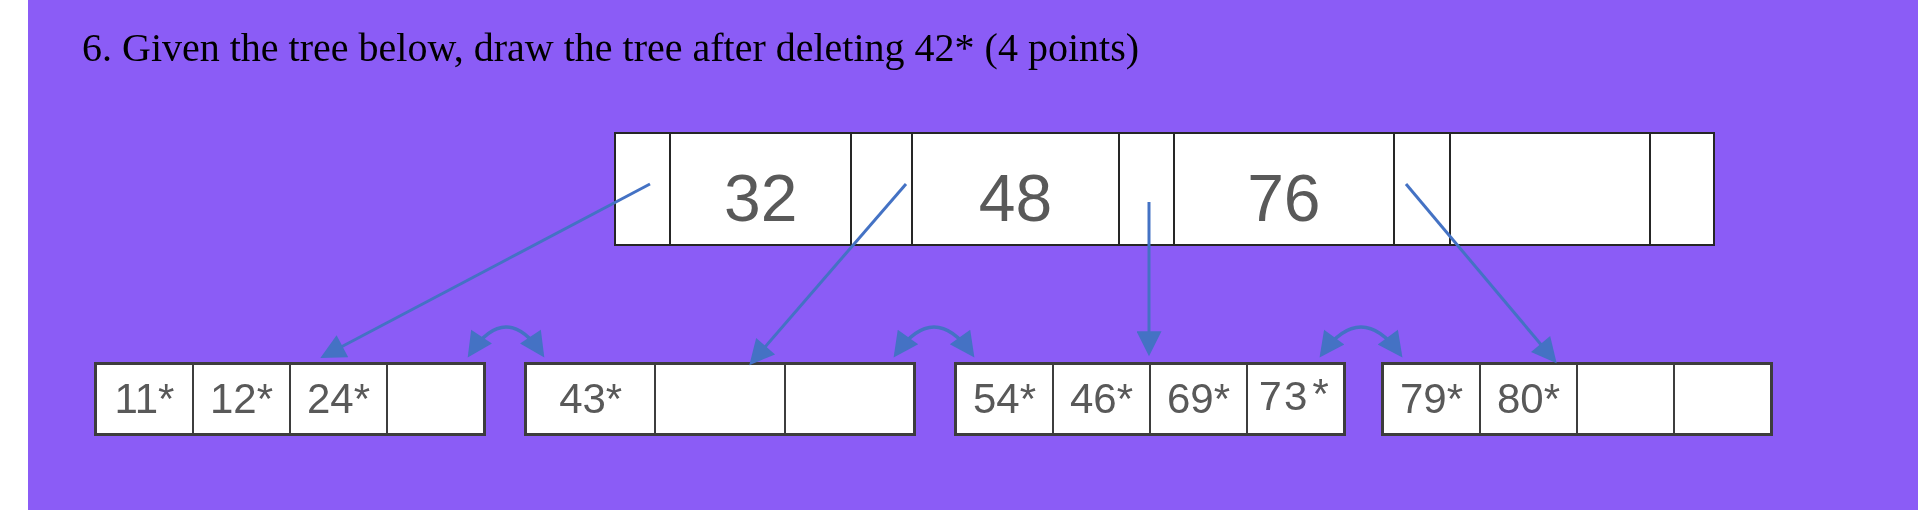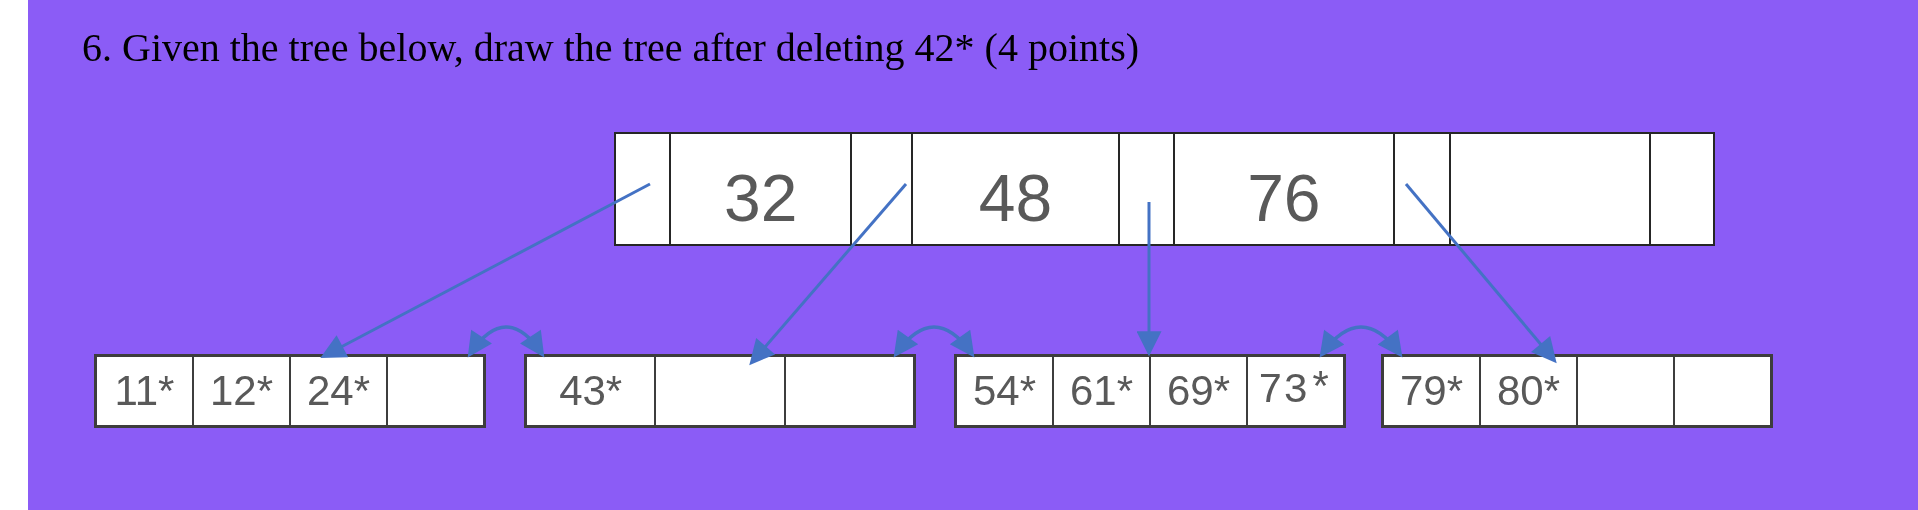--- a/index.html
+++ b/index.html
@@ -33,21 +33,21 @@
     border-right:2px solid var(--root-border,#262626);
     display:flex;align-items:center;justify-content:center;
   }
   .root .cell:last-child{border-right:none;}
   .root .key{
     font-size:66px;
     color:var(--key-text,#595959);
     padding-top:18px;
   }
   .leaf{
-    top:354px;width:392px;height:74px;
+    top:362px;width:392px;height:74px;
     border:3px solid var(--node-border,#3d3d3d);
     text-align:right;
   }
   .leaf .cell{
     flex:1;
     border-right:2.5px solid var(--node-border,#3d3d3d);
     display:flex;align-items:center;justify-content:center;
     font-size:42px;
     color:var(--key-text,#595959);
   }
@@ -98,21 +98,21 @@
   </div>
 
   <div class="node leaf" style="left:496px">
     <div class="cell">43*</div>
     <div class="cell"></div>
     <div class="cell"></div>
   </div>
 
   <div class="node leaf" style="left:926px">
     <div class="cell">54*</div>
-    <div class="cell">61*</div>
+    <div class="cell">46*</div>
     <div class="cell">69*</div>
     <div class="cell">73*</div>
   </div>
 
   <div class="node leaf" style="left:1353px">
     <div class="cell">79*</div>
     <div class="cell">80*</div>
     <div class="cell"></div>
     <div class="cell"></div>
   </div>

